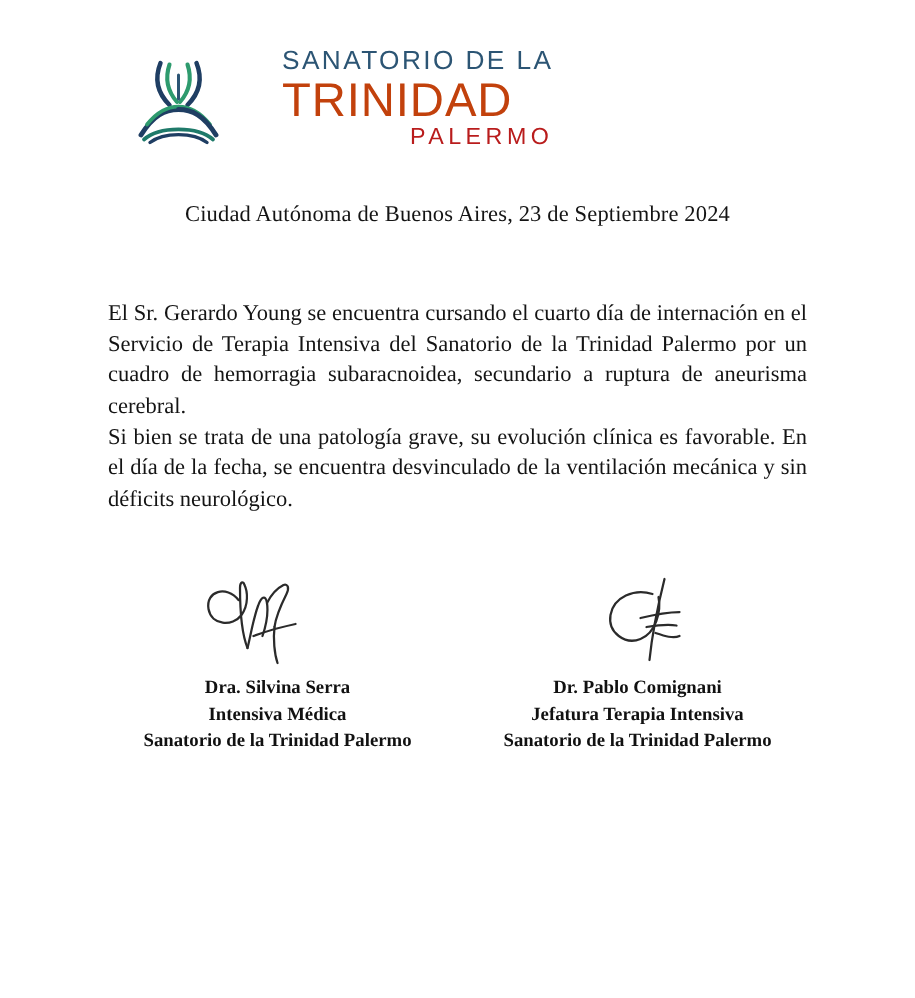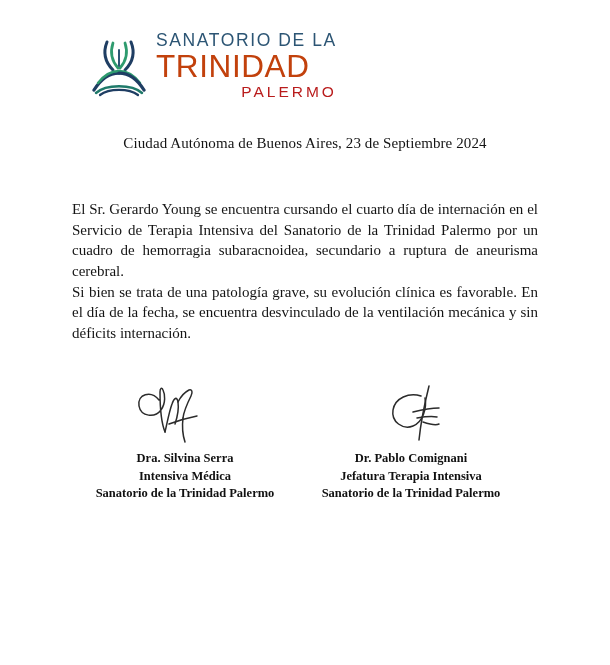--- a/index.html
+++ b/index.html
@@ -26,20 +26,21 @@
   }
 
   
   .letterhead {
     display: flex;
     align-items: center;
     justify-content: flex-start;
     padding: 30px 0 0 92px;
     height: 72px;
     box-sizing: content-box;
+    gap: 32px;
   }
   .logo-mark {
     width: 54px;
     height: 62px;
     flex: 0 0 54px;
     display: block;
   }
   .logo-words {
     margin-left: 10px;
     display: flex;
@@ -97,21 +98,21 @@
     margin: 0;
   }
   .para-1 { margin-top: 47px; }
   .para-2 { margin-top: 0; }
   .para-3 { margin-top: 19px; }
 
   
   .signatures {
     margin-top: 40px;
     display: flex;
-    justify-content: flex-start;
+    justify-content: space-between;
     padding: 0 72px;
     box-sizing: border-box;
     width: 610px;
   }
   .sig-col {
     width: 226px;
     display: flex;
     flex-direction: column;
     align-items: center;
   }
@@ -168,21 +169,21 @@
       <span class="logo-line-1">SANATORIO DE LA</span>
       <span class="logo-line-2">TRINIDAD</span>
       <span class="logo-line-3">PALERMO</span>
     </div>
   </div>
 
   <div class="dateline">Ciudad Autónoma de Buenos Aires, 23 de Septiembre 2024</div>
 
   <div class="body-block">
     <p class="para para-1">El Sr. Gerardo Young se encuentra cursando el cuarto día de internación en el Servicio de Terapia Intensiva del Sanatorio de la Trinidad Palermo por un cuadro de hemorragia subaracnoidea, secundario a ruptura de aneurisma cerebral.</p>
-    <p class="para para-2">Si bien se trata de una patología grave, su evolución clínica es favorable. En el día de la fecha, se encuentra desvinculado de la ventilación mecánica y sin déficits internación.</p>
+    <p class="para para-2">Si bien se trata de una patología grave, su evolución clínica es favorable. En el día de la fecha, se encuentra desvinculado de la ventilación mecánica y sin déficits neurológico.</p>
   </div>
 
   <div class="signatures">
 
     <div class="sig-col">
       <svg class="sig-scribble" viewBox="0 0 120 62" aria-hidden="true">
         <g fill="none" stroke="#2b2b2b" stroke-width="1.5" stroke-linecap="round" stroke-linejoin="round">
           <path d="M34 16 C26 6 12 10 14 22 C16 33 30 34 36 26 C41 19 40 10 38 6 C37 3 35 4 35 8 C35 20 36 38 40 48"></path>
           <path d="M40 48 C42 40 44 28 47 20 C49 14 52 12 53 18 C54 25 52 34 50 40"></path>
           <path d="M53 18 C56 12 60 8 64 6 C67 5 68 8 66 12 C63 18 59 26 58 34"></path>

